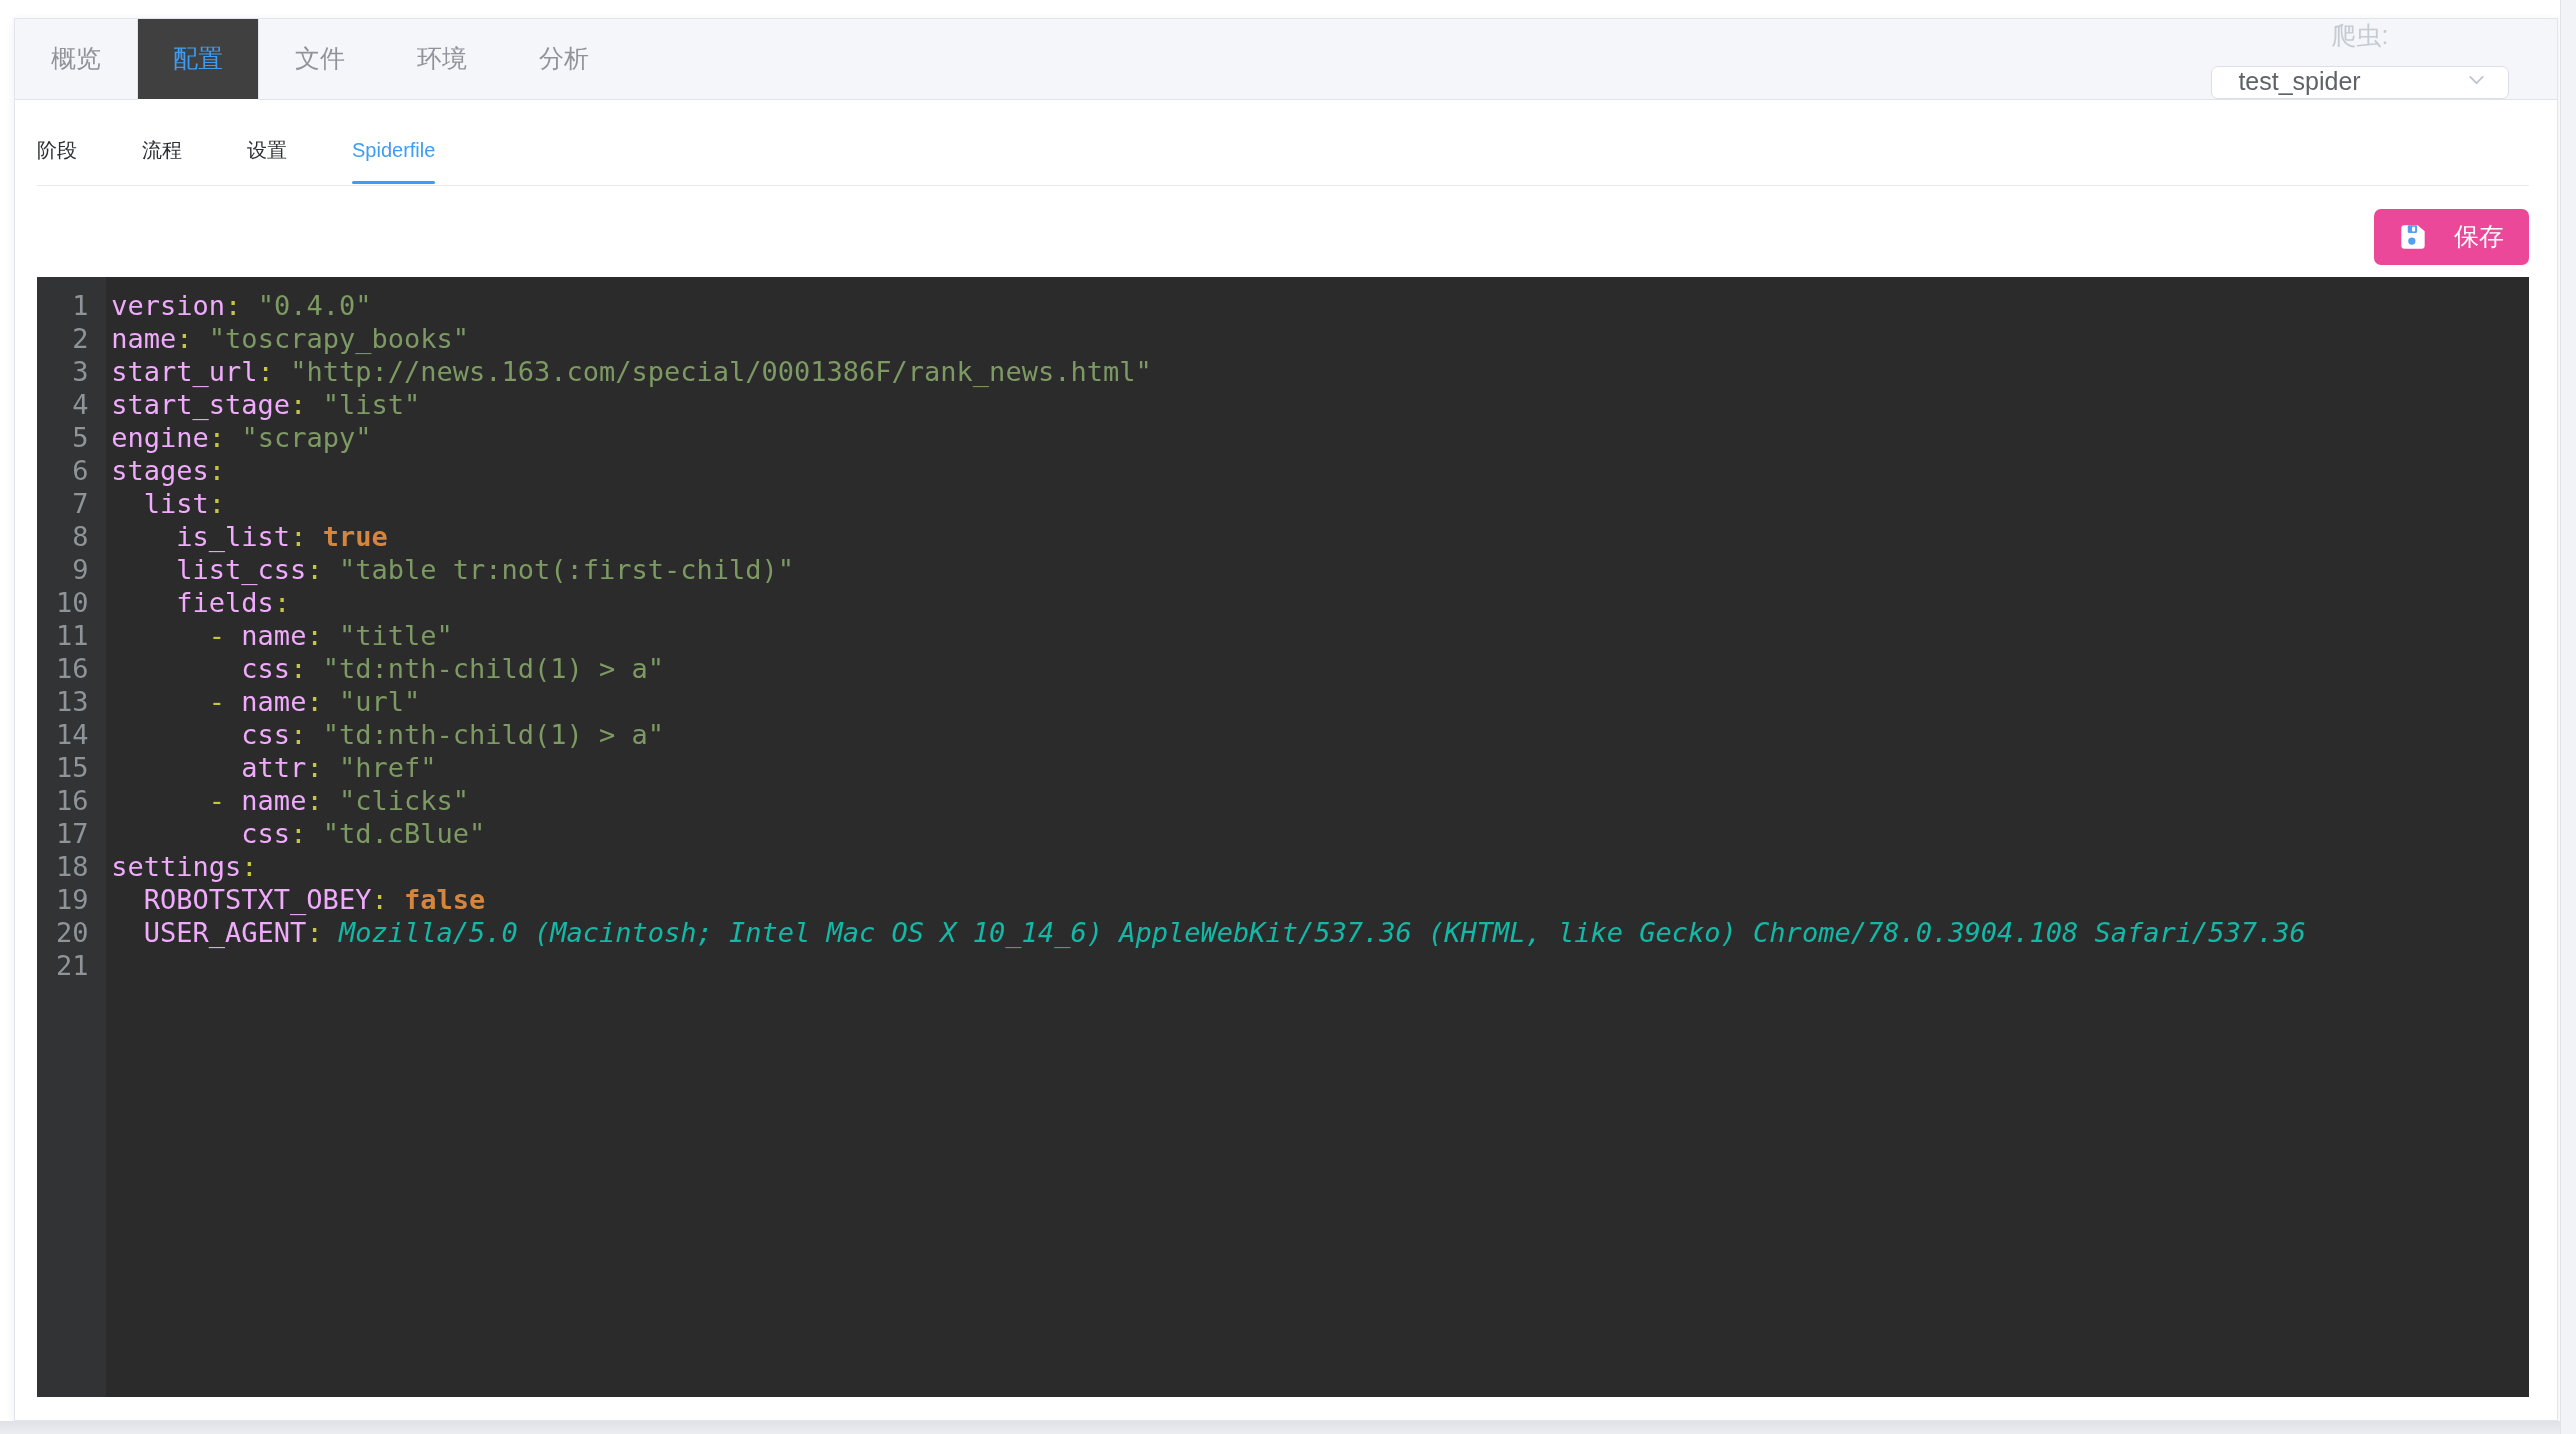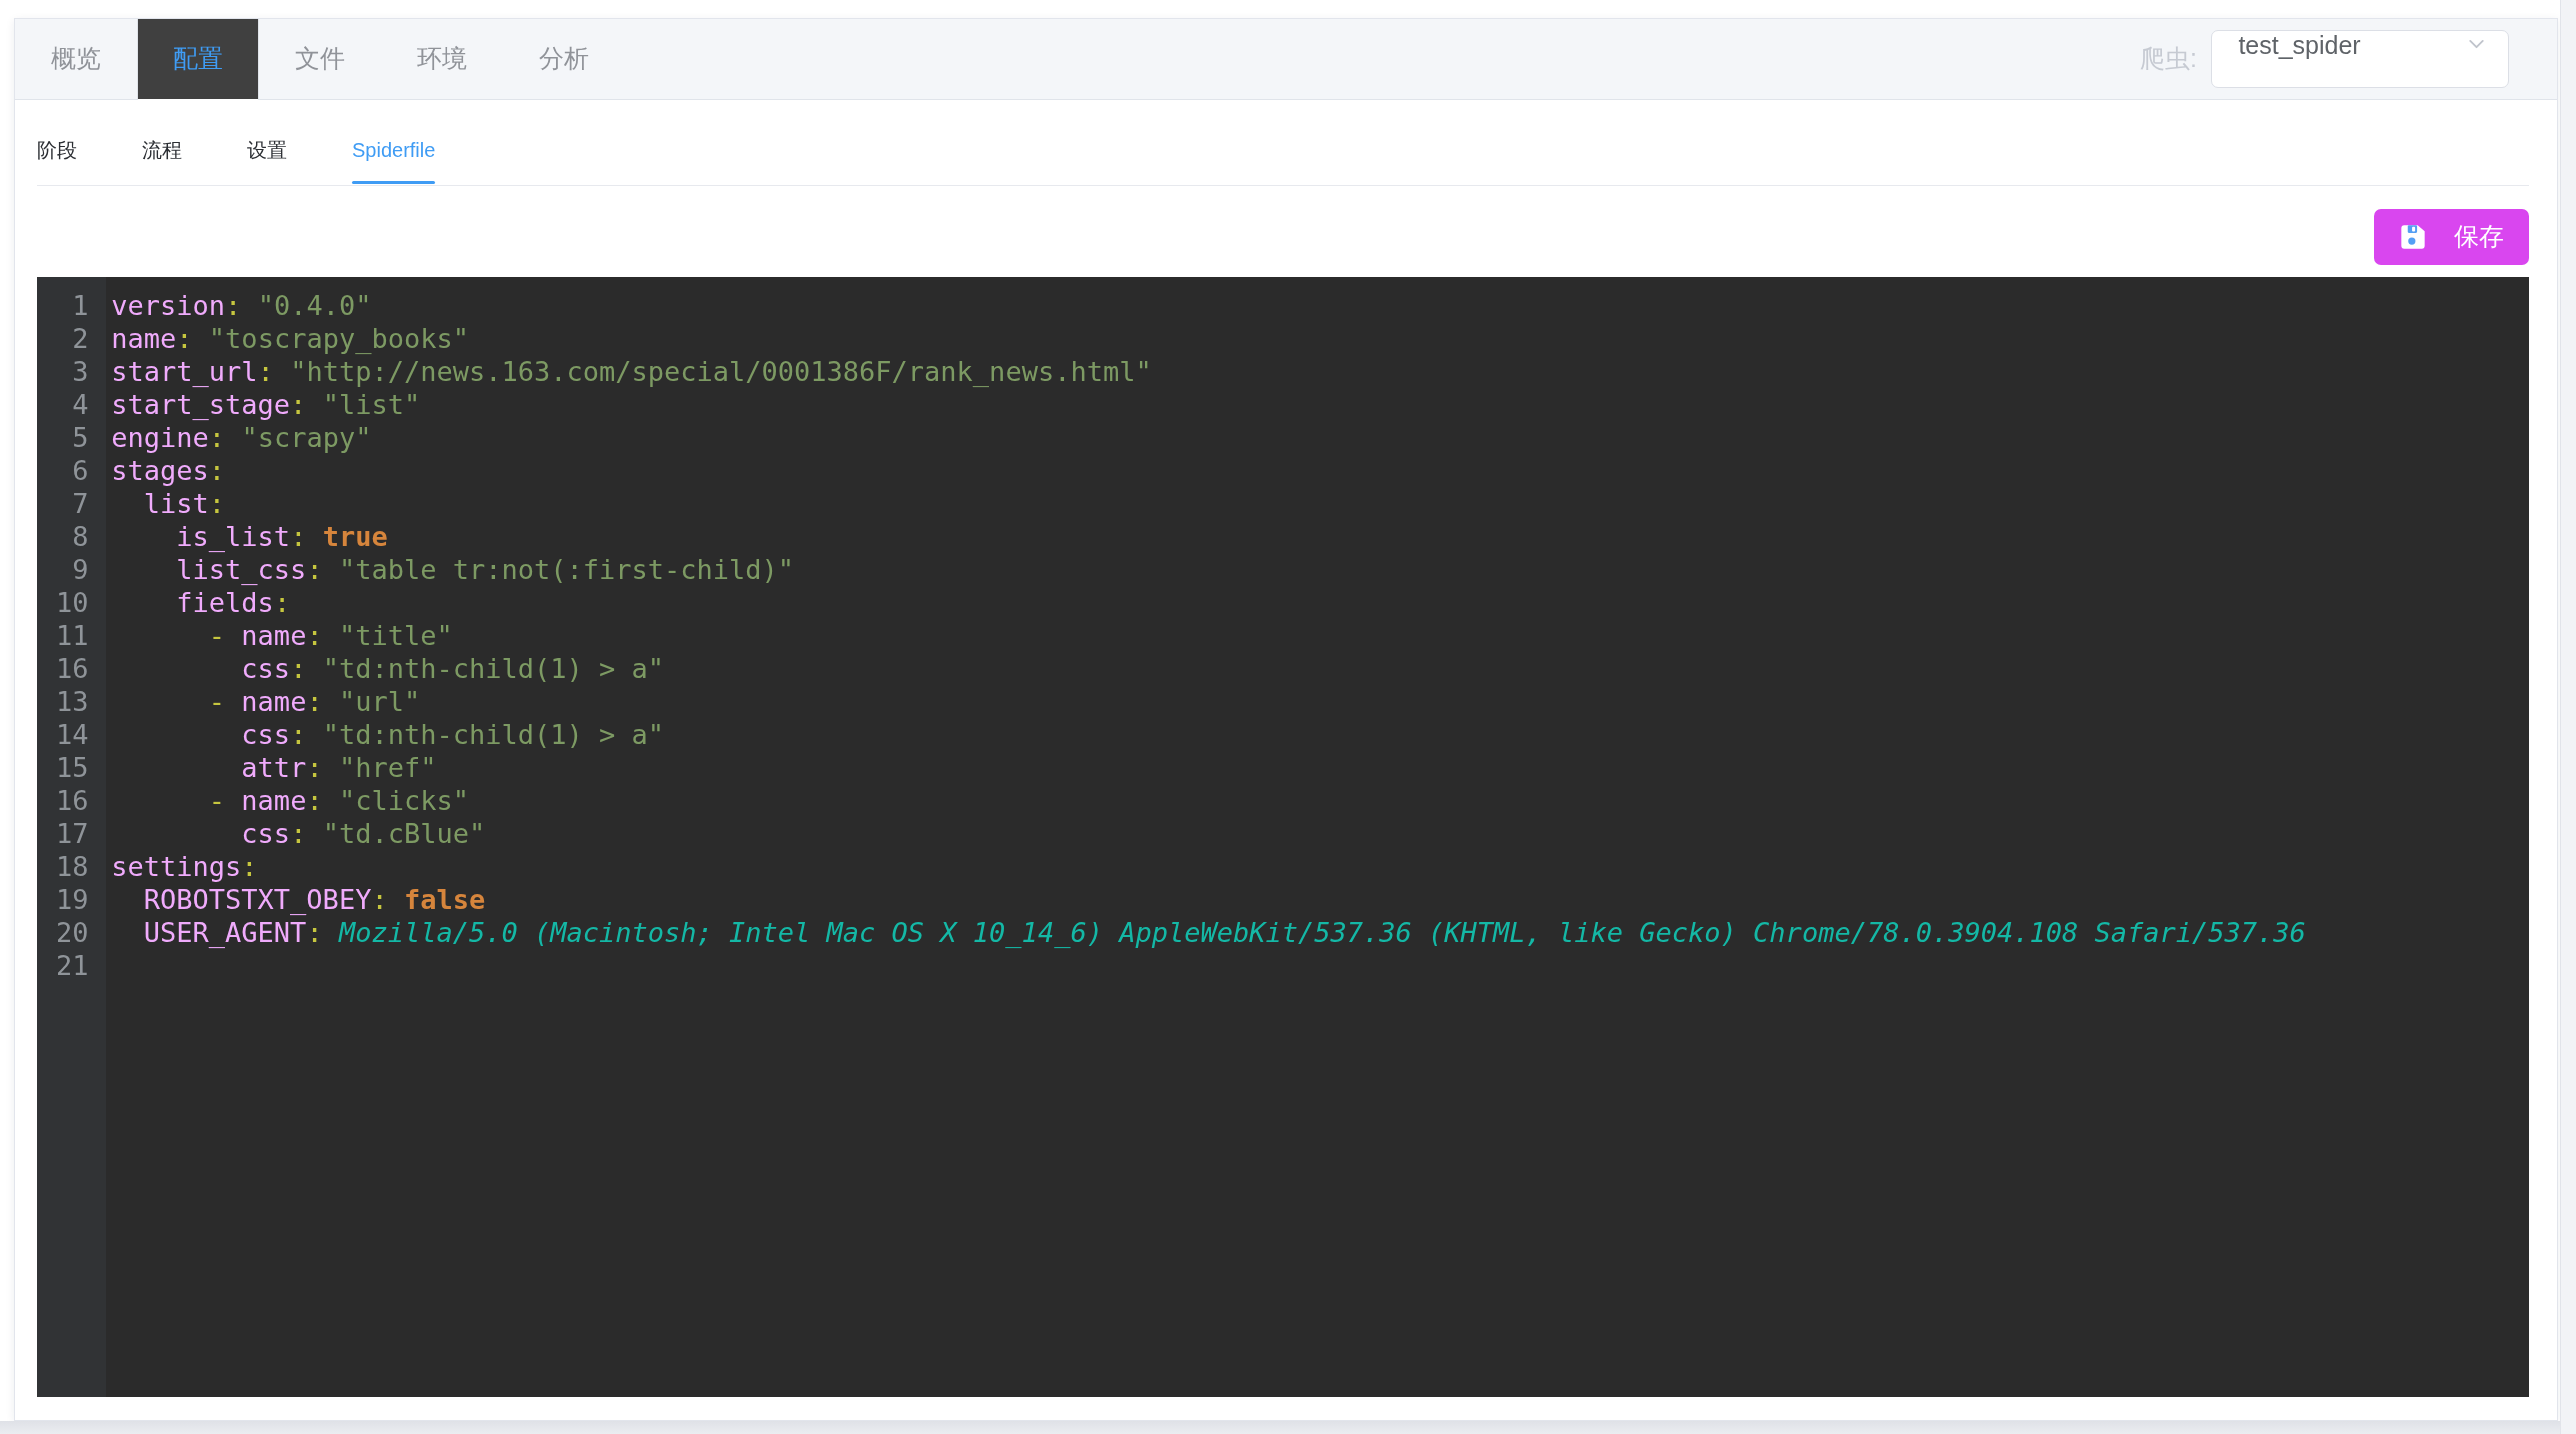--- a/index.html
+++ b/index.html
@@ -16,41 +16,41 @@
   .tab-header { position:relative; height:81px; background:#f4f6f9;
                 border-bottom:0.9px solid #e0e4ea; display:flex; align-items:stretch; }
   .tab-items { display:flex; height:100%; }
   .tab { width:122px; display:flex; align-items:center; justify-content:center;
          font-size:25px; color:#909399; cursor:pointer; position:relative; }
   .tab.active { background:#404040; color:#3f9cf4;
                 border-left:0.9px solid #e0e4ea; border-right:0.9px solid #e0e4ea; }
   .tab.active::after { content:''; position:absolute; left:0; right:0; bottom:-0.9px;
                        height:0.9px; background:#ffffff; }
   .spider-area { margin-left:auto; display:flex; align-items:center; gap:14px;
-                 padding-right:48px; }
+                 padding-right:48px;flex-direction:column; }
   .spider-label { font-size:25px; color:#c6cad2; }
   .select { width:298px; height:58px; background:#ffffff; border:0.9px solid #dcdfe6;
             border-radius:7px; display:flex; align-items:flex-start;
             padding:0 19.4px 0 26.4px; cursor:pointer; }
   .select-value { flex:1; font-size:25px; color:#5f6368; }
   .chevron { width:25px; height:25px; flex:none; }
 
   
   .content { padding:0 28px 0 22px; }
 
   .subtabs { margin-top:23px; border-bottom:1.8px solid #e7e9ee; }
   .subtab { display:inline-block; font-size:20px; color:#2b2e33; cursor:pointer;
             padding:14px 0 21px; margin-right:65px; position:relative; }
   .subtab.active { color:#3f9cf4; }
   .subtab.active::after { content:''; position:absolute; left:0; right:0; bottom:-1.8px;
                           height:3.5px; background:#3f9cf4; border-radius:1.8px; }
 
   .toolbar { display:flex; justify-content:flex-end; margin-top:23px; }
   .save-btn { display:inline-flex; align-items:center; gap:27px; height:56px;
-              padding:4px 25px; background:#d946ef; border:none; border-radius:7px;
+              padding:4px 25px; background:#ec4899; border:none; border-radius:7px;
               color:#ffffff; font-size:25px; font-family:inherit; cursor:pointer; }
   .save-icon { width:28px; height:28px; }
 
   
   .editor { margin-top:12.3px; height:1120px; background:#2b2b2b; display:flex;
             font-family:"DejaVu Sans Mono", monospace; font-size:27px;
             line-height:33px; overflow:hidden; }
   .gutter { flex:none; width:69px; background:#313335; color:#8f9499;
             text-align:right; padding:12.3px 17.6px 0 0; }
   .ln { height:33px; }

